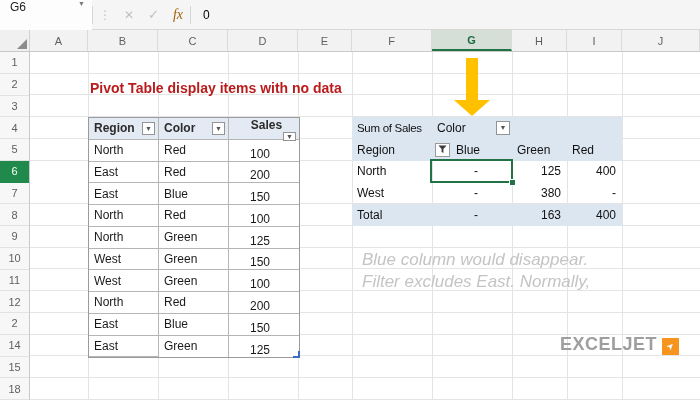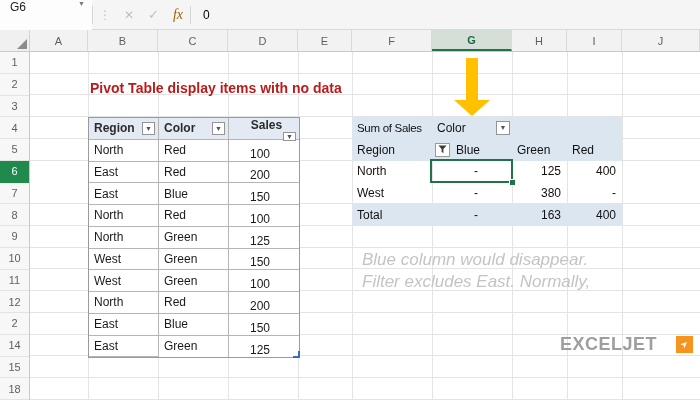--- a/index.html
+++ b/index.html
@@ -83,21 +83,21 @@
   
   .arrow-shaft { position:absolute; left:466px; top:58px; width:12px; height:44px; background:#FFC000; z-index:4; }
   .arrow-head { position:absolute; left:454px; top:100px; width:0; height:0; z-index:4;
                 border-left:18px solid transparent; border-right:18px solid transparent; border-top:16px solid #FFC000; }
 
   
   .anno { position:absolute; left:362px; top:249px; font-size:17px; font-style:italic; color:#c4c4c4;
           line-height:22px; white-space:nowrap; }
 
   
-  .logo { position:absolute; left:560px; top:334px; display:flex; align-items:center;gap:14px; }
+  .logo { position:absolute; left:560px; top:334px; display:flex; align-items:flex-end; }
   .logo-text { font-size:18px; font-weight:bold; color:#9e9e9e; letter-spacing:0.5px; }
   .logo-icon { width:17px; height:17px; background:#f7941d; margin-left:5px; display:flex; align-items:center; justify-content:center; }
   .logo-icon i { font-style:normal; color:#fff; font-size:9px; display:inline-block; transform:rotate(-45deg); line-height:1; }
 </style>
 </head>
 <body>
 
 <div class="app">
 
   <div class="fbar">

